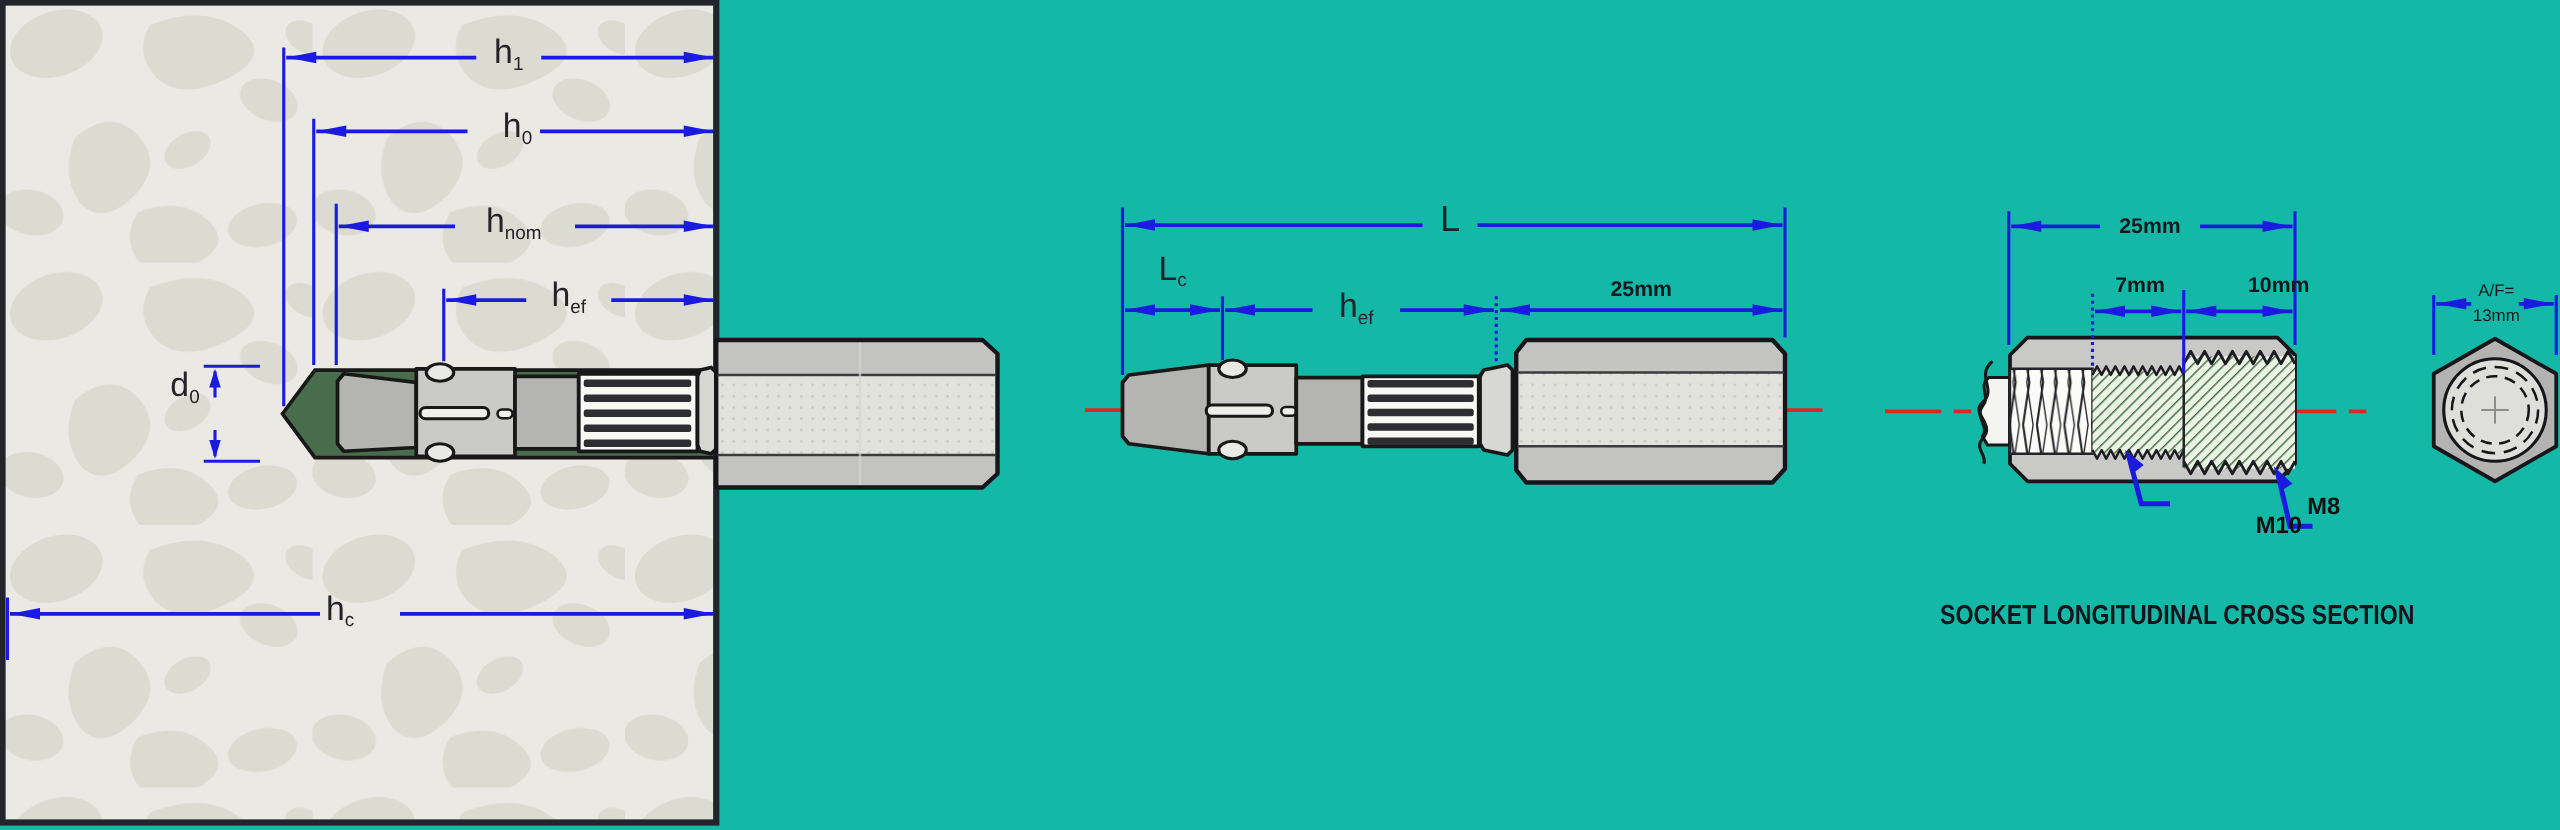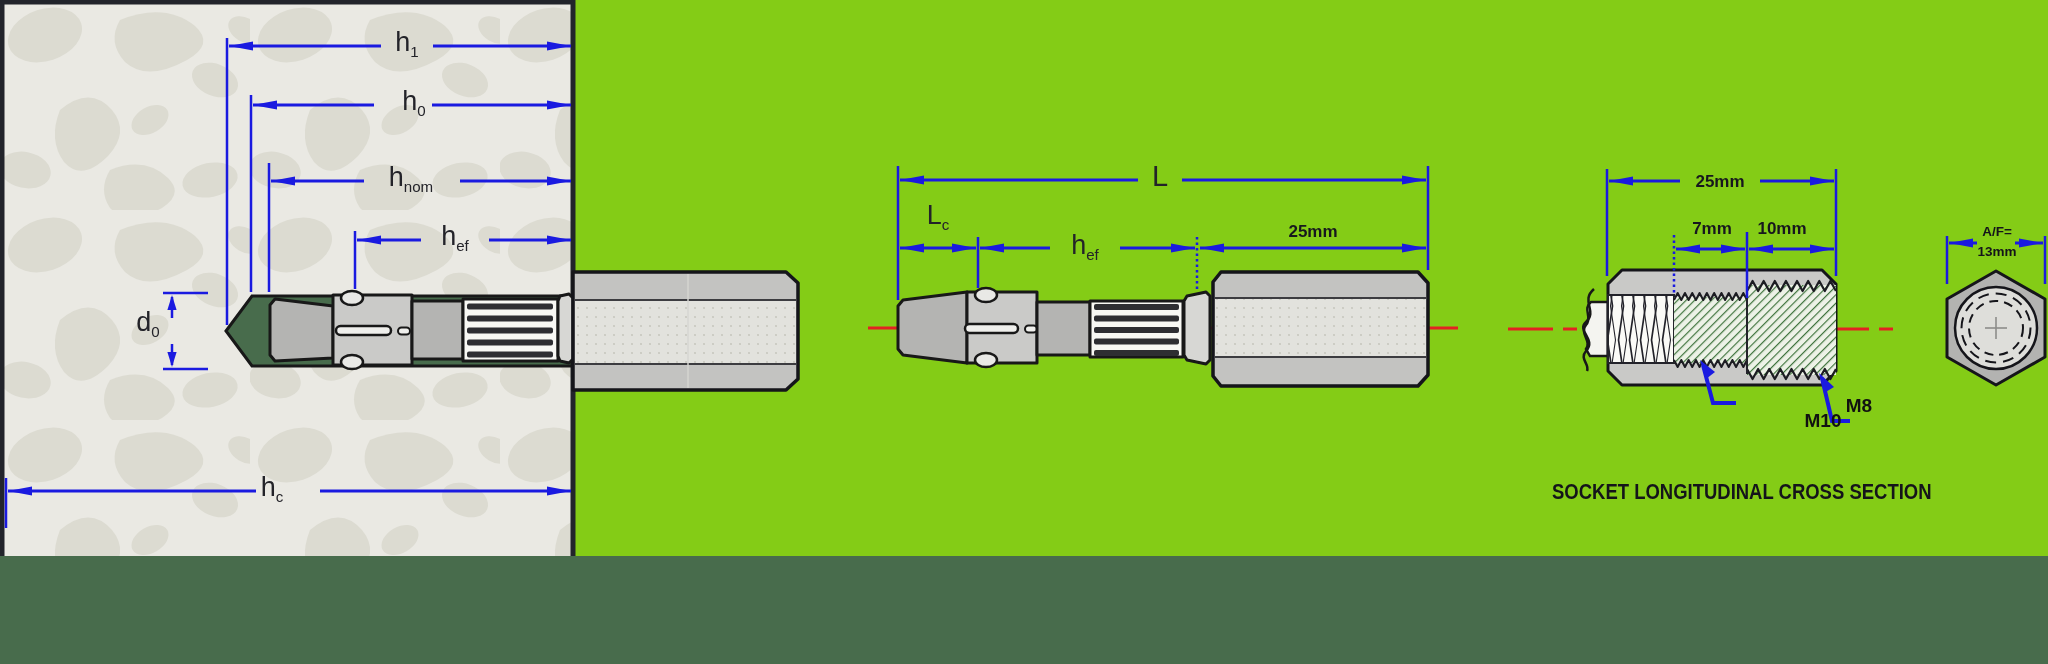--- a/index.html
+++ b/index.html
@@ -1,27 +1,27 @@
 <!DOCTYPE html>
 <html><head>
 <meta charset="utf-8">
 <style>
   html,body{margin:0;padding:0;background:#486c4c;}
-  #stage{position:relative;width:2048px;height:556px;background:#84cc16;overflow:hidden;
+  #stage{position:relative;width:2048px;height:664px;background:#14b8a6;overflow:hidden;
          font-family:"Liberation Sans",sans-serif;}
   #scene{position:absolute;left:0;top:0;}
   .dlabel{position:absolute;transform:translate(-50%,-50%);font-size:27px;color:#232329;
           white-space:nowrap;line-height:1;}
   .dlabel sub{font-size:0.56em;vertical-align:-0.35em;letter-spacing:0;}
   .big{font-size:29px;}
   .mm{position:absolute;transform:translate(-50%,-50%);font-size:17px;font-weight:700;
       color:#17171e;white-space:nowrap;line-height:1;}
   .thread-label{position:absolute;transform:translate(-50%,-50%);font-size:19px;font-weight:700;
       color:#111;white-space:nowrap;}
-  .af{position:absolute;transform:translate(-50%,-50%);font-size:13.5px;font-weight:700;
+  .af{position:absolute;transform:translate(-50%,-50%);font-size:13.5px;font-weight:400;
       color:#14141a;text-align:center;line-height:1.45;white-space:nowrap;}
   #section-title{position:absolute;left:1552px;top:479px;font-size:22px;font-weight:900;
       color:#14141a;letter-spacing:0px;transform:scaleX(.84);transform-origin:left top;
       white-space:nowrap;}
 </style>
 </head>
 <body>
 
 <div id="stage">
 
@@ -245,31 +245,31 @@
         <use href="#arrR" transform="translate(1834,249)"></use>
     <use href="#arrL" transform="translate(1949,243)"></use>
         <use href="#arrR" transform="translate(2043,243)"></use>
   </g>
 </svg>
 
 <div class="dlabel" style="left:407px;top:44px"><span>h</span><sub>1</sub></div>
 <div class="dlabel" style="left:414px;top:103px"><span>h</span><sub>0</sub></div>
 <div class="dlabel" style="left:411px;top:179px"><span>h</span><sub>nom</sub></div>
 <div class="dlabel" style="left:455px;top:238px"><span>h</span><sub>ef</sub></div>
-<div class="dlabel" style="left:148px;top:324px"><span>d</span><sub>0</sub></div>
+<div class="dlabel" style="left:148px;top:310px"><span>d</span><sub>0</sub></div>
 <div class="dlabel" style="left:272px;top:489px"><span>h</span><sub>c</sub></div>
 
 <div class="dlabel big" style="left:1160px;top:178px"><span>L</span><sub></sub></div>
 <div class="dlabel" style="left:938px;top:217px"><span>L</span><sub>c</sub></div>
 <div class="dlabel" style="left:1085px;top:247px"><span>h</span><sub>ef</sub></div>
 <div class="mm" style="left:1313px;top:231px">25mm</div>
 
 <div class="mm" style="left:1720px;top:181px">25mm</div>
 <div class="mm" style="left:1712px;top:228px">7mm</div>
-<div class="mm" style="left:1782px;top:228px">10mm</div>
+<div class="mm" style="left:1823px;top:228px">10mm</div>
 
 <div class="thread-label" style="left:1859px;top:406px">M8</div>
 <div class="thread-label" style="left:1823px;top:421px">M10</div>
 
 <div class="af" style="left:1997px;top:242px"><span>A/F=</span><br><span>13mm</span></div>
 
 <div id="section-title">SOCKET LONGITUDINAL CROSS SECTION</div>
 
 </div>
 

